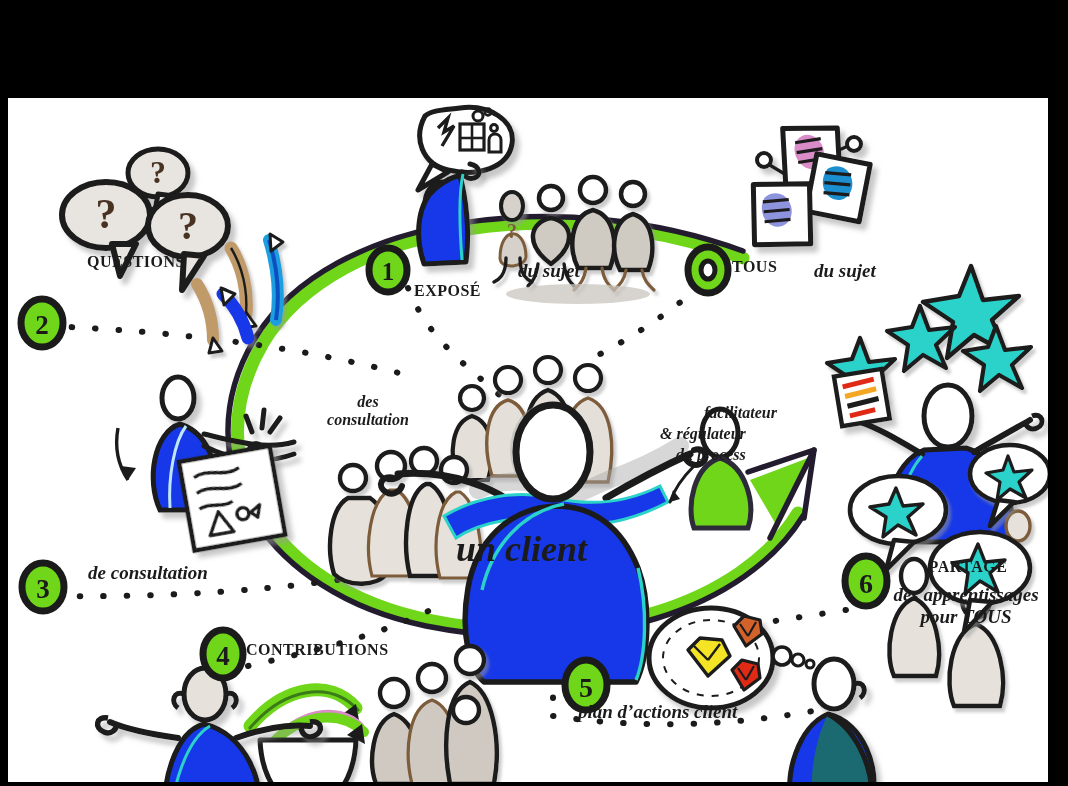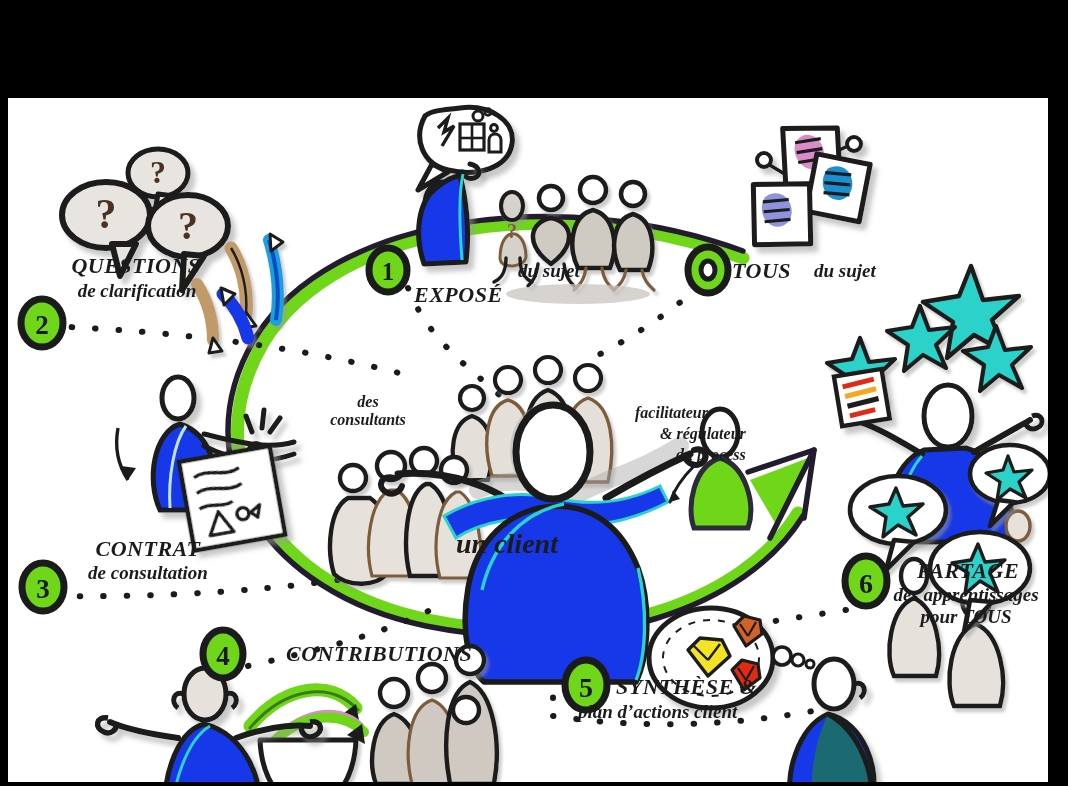--- a/index.html
+++ b/index.html
@@ -1,24 +1,24 @@
 <!DOCTYPE html>
 <html><head>
 <meta charset="utf-8">
 <style>
   html,body{margin:0;padding:0;background:#000;}
   body{width:1068px;height:786px;overflow:hidden;font-family:"Liberation Serif",serif;}
   #stage{position:relative;width:1068px;height:786px;background:#000;}
   #canvas{position:absolute;left:8px;top:98px;width:1040px;height:684px;background:#fff;overflow:hidden;}
   svg{position:absolute;left:0;top:0;}
   .lbl{position:absolute;color:#1b1b1b;white-space:nowrap;}
-  .cap-main{font-family:"Liberation Serif",serif;font-style:italic;font-weight:700;font-size:22px;letter-spacing:.5px;}
+  .cap-main{font-family:"Liberation Serif",serif;font-weight:700;font-size:16px;letter-spacing:.5px;}
   .cap-sub{font-family:Liberation Serif, serif;font-style:italic;font-weight:700;font-size:19px;}
   .cap-small{font-family:"Liberation Serif",serif;font-style:italic;font-weight:700;font-size:16px;line-height:1.12;}
-  .cap-client{font-family:"Liberation Serif",serif;font-style:italic;font-weight:700;font-size:28px;}
+  .cap-client{font-family:"Liberation Serif",serif;font-style:italic;font-weight:700;font-size:36px;}
   .ctr{text-align:center;}
 </style>
 </head>
 <body>
 
 <div id="stage">
   <div id="canvas">
 
     <svg width="1040" height="684" viewBox="0 0 1040 684">
       <defs>
@@ -346,43 +346,40 @@
         <ellipse cx="578" cy="587" rx="21" ry="25" fill="#6FD619" stroke="#1b1b1b" stroke-width="7"></ellipse>
         <text x="578" y="599" text-anchor="middle" font-family="Liberation Serif, serif" font-size="28" font-weight="700" fill="#1b1b1b">5</text>
       </g>
       <g>
         <ellipse cx="858" cy="483" rx="21" ry="25" fill="#6FD619" stroke="#1b1b1b" stroke-width="7"></ellipse>
         <text x="858" y="495" text-anchor="middle" font-family="Liberation Serif, serif" font-size="28" font-weight="700" fill="#1b1b1b">6</text>
       </g>
     </svg>
 
     <div class="lbl cap-main ctr" style="left:58px;top:155px;width:140px;">QUESTIONS</div>
-    <div class="lbl cap-sub ctr" style="left:44px;top:182px;width:170px;">de clarification</div>
 
     <div class="lbl cap-main" style="left:406px;top:160px;margin-top:24px;">EXPOSÉ</div>
     <div class="lbl cap-sub" style="left:510px;top:162px;">du sujet</div>
 
     <div class="lbl cap-main" style="left:724px;top:160px;">TOUS</div>
     <div class="lbl cap-sub" style="left:806px;top:162px;">du sujet</div>
 
-    <div class="lbl cap-main ctr" style="left:60px;top:438px;width:160px;">CONTRAT</div>
     <div class="lbl cap-sub ctr" style="left:44px;top:464px;width:192px;">de consultation</div>
 
-    <div class="lbl cap-main" style="left:238px;top:543px;margin-left:40px;">CONTRIBUTIONS</div>
-
-    <div class="lbl cap-main" style="left:608px;top:576px;">SYNTHÈSE &amp;</div>
+    <div class="lbl cap-main" style="left:238px;top:543px;">CONTRIBUTIONS</div>
+
     <div class="lbl cap-main ctr" style="left:880px;top:460px;width:160px;">PARTAGE</div>
 
     <div class="lbl cap-sub" style="left:570px;top:603px;">plan d’actions client</div>
     <div class="lbl cap-sub ctr" style="left:858px;top:486px;width:200px;">des apprentissages</div>
     <div class="lbl cap-sub ctr" style="left:868px;top:508px;width:180px;">pour TOUS</div>
 
     <div class="lbl cap-small ctr" style="left:300px;top:295px;width:120px;">des</div>
-    <div class="lbl cap-small ctr" style="left:288px;top:313px;width:144px;">consultants</div>
-
-    <div class="lbl cap-small" style="left:627px;top:306px;">facilitateur</div>
+    <div class="lbl cap-small ctr" style="left:288px;top:313px;width:144px;">consultation</div>
+
+    <div class="lbl cap-small" style="left:696px;top:306px;">facilitateur</div>
     <div class="lbl cap-small" style="left:652px;top:327px;">&amp; régulateur</div>
     <div class="lbl cap-small" style="left:668px;top:348px;">du process</div>
 
     <div class="lbl cap-client" style="left:448px;top:430px;">un client</div>
 
   </div>
 </div>
 
 </body></html>

